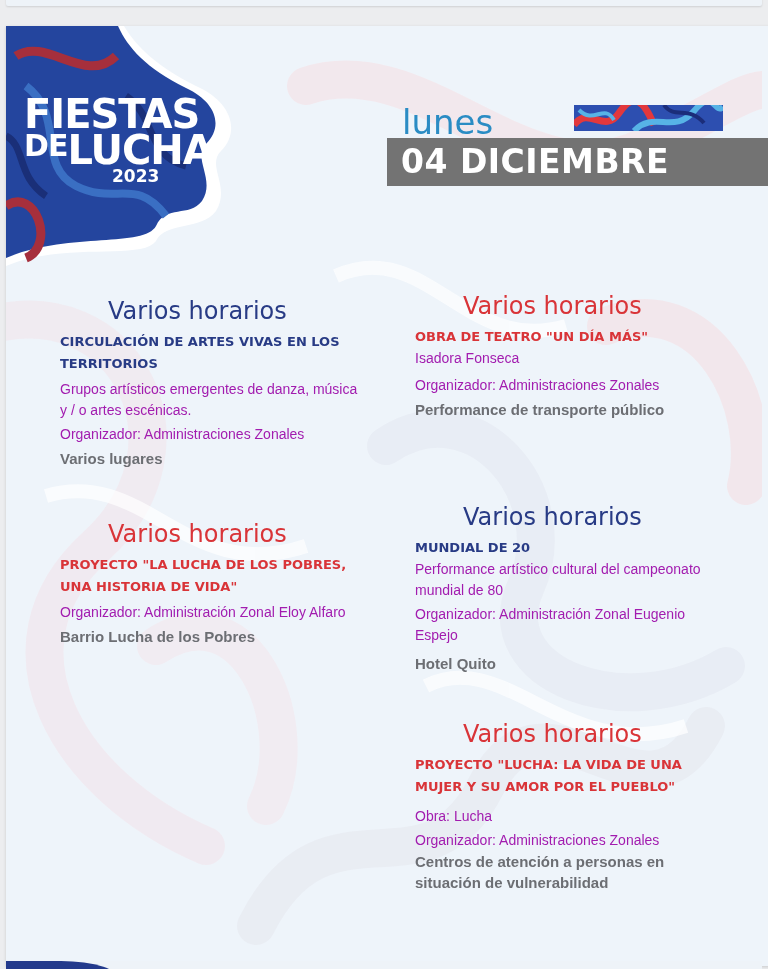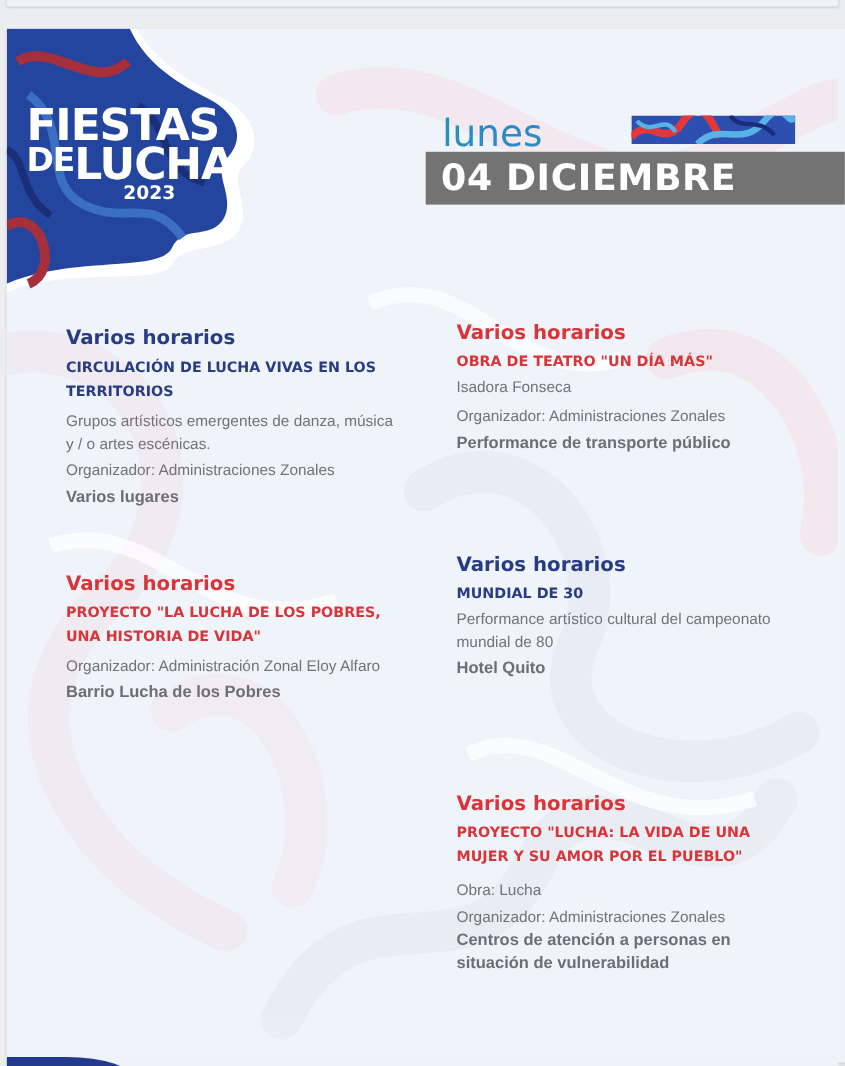--- a/index.html
+++ b/index.html
@@ -12,23 +12,23 @@
   .logo{position:absolute;left:0;top:0;width:250px;height:250px;}
   .logo-text{position:absolute;left:18px;top:68px;color:#fff;font-family:"DejaVu Sans",sans-serif;font-weight:bold;line-height:1;}
   .logo-text .l1{font-size:40px;letter-spacing:-1px;}
   .logo-text .l2{font-size:40px;letter-spacing:-1px;margin-top:-4px;}
   .logo-text .l2 small{font-size:30px;vertical-align:8px;}
   .logo-text .l3{font-size:17px;margin-left:88px;margin-top:-2px;}
   .day{position:absolute;left:396px;top:76px;font-size:34px;color:#2a8cc4;font-family:"DejaVu Sans",sans-serif;letter-spacing:0px;}
   .strip{position:absolute;left:568px;top:79px;width:149px;height:26px;overflow:hidden;}
   .date{position:absolute;left:381px;top:112px;width:400px;height:48px;background:#737373;color:#fff;font-family:"DejaVu Sans",sans-serif;font-weight:bold;font-size:33px;line-height:48px;padding-left:14px;box-sizing:border-box;letter-spacing:0.5px;}
   .event{position:absolute;width:300px;}
-  .ev-time{font-family:"DejaVu Sans",sans-serif;font-weight:bold;font-size:18px;margin-bottom:6px;}
+  .ev-time{font-family:"DejaVu Sans",sans-serif;font-weight:normal;font-size:24px;margin-bottom:6px;margin-left:48px;}
   .ev-title{font-family:"DejaVu Sans",sans-serif;font-weight:bold;font-size:13px;line-height:22px;margin-bottom:4px;}
-  .ev-text{font-size:14px;line-height:21px;color:#737373;margin-bottom:3px;}
+  .ev-text{font-size:14px;line-height:21px;color:#a21caf;margin-bottom:3px;}
   .ev-place{font-size:15px;font-weight:bold;line-height:21px;color:#6c6e73;}
   .blue{color:#283b85;}
   .red{color:#d93438;}
 </style>
 </head>
 <body>
 
 <div class="prev-card"></div>
 
 <div class="card">
@@ -68,21 +68,21 @@
     <rect width="149" height="26" fill="#2d4fb0"></rect>
     <path d="M0 20 C 15 0, 30 30, 45 8 S 70 -4, 80 20" stroke="#e2383c" stroke-width="7" fill="none"></path>
     <path d="M60 26 C 80 5, 100 30, 120 6 S 140 10, 149 2" stroke="#57b3e6" stroke-width="6" fill="none"></path>
     <path d="M5 5 C 20 20, 30 -2, 40 15" stroke="#57b3e6" stroke-width="4" fill="none"></path>
     <path d="M90 0 C 100 15, 115 0, 130 18" stroke="#1b2d7a" stroke-width="4" fill="none"></path>
   </svg>
   <div class="date">04 DICIEMBRE</div>
 
   <div class="event" style="left:54px;top:271px;width:300px;">
     <div class="ev-time blue">Varios horarios</div>
-    <div class="ev-title blue">CIRCULACIÓN DE LUCHA VIVAS EN LOS TERRITORIOS</div>
+    <div class="ev-title blue">CIRCULACIÓN DE ARTES VIVAS EN LOS TERRITORIOS</div>
     <div class="ev-text">Grupos artísticos emergentes de danza, música y / o artes escénicas.</div>
     <div class="ev-text">Organizador: Administraciones Zonales</div>
     <div class="ev-place">Varios lugares</div>
   </div>
 
   <div class="event" style="left:409px;top:266px;width:300px;">
     <div class="ev-time red">Varios horarios</div>
     <div class="ev-title red" style="margin-bottom:0">OBRA DE TEATRO "UN DÍA MÁS"</div>
     <div class="ev-text" style="margin-bottom:6px">Isadora Fonseca</div>
     <div class="ev-text">Organizador: Administraciones Zonales</div>
@@ -91,22 +91,23 @@
 
   <div class="event" style="left:54px;top:494px;width:300px;">
     <div class="ev-time red">Varios horarios</div>
     <div class="ev-title red">PROYECTO "LA LUCHA DE LOS POBRES, UNA HISTORIA DE VIDA"</div>
     <div class="ev-text">Organizador: Administración Zonal Eloy Alfaro</div>
     <div class="ev-place">Barrio Lucha de los Pobres</div>
   </div>
 
   <div class="event" style="left:409px;top:477px;width:300px;">
     <div class="ev-time blue">Varios horarios</div>
-    <div class="ev-title blue" style="margin-bottom:0">MUNDIAL DE 30</div>
+    <div class="ev-title blue" style="margin-bottom:0">MUNDIAL DE 20</div>
     <div class="ev-text">Performance artístico cultural del campeonato mundial de 80</div>
+    <div class="ev-text" style="margin-bottom:7px">Organizador: Administración Zonal Eugenio Espejo</div>
     <div class="ev-place">Hotel Quito</div>
   </div>
 
   <div class="event" style="left:409px;top:694px;width:300px;">
     <div class="ev-time red">Varios horarios</div>
     <div class="ev-title red" style="margin-bottom:8px">PROYECTO "LUCHA: LA VIDA DE UNA MUJER Y SU AMOR POR EL PUEBLO"</div>
     <div class="ev-text">Obra: Lucha</div>
     <div class="ev-text" style="margin-bottom:0">Organizador: Administraciones Zonales</div>
     <div class="ev-place">Centros de atención a personas en situación de vulnerabilidad</div>
   </div>

